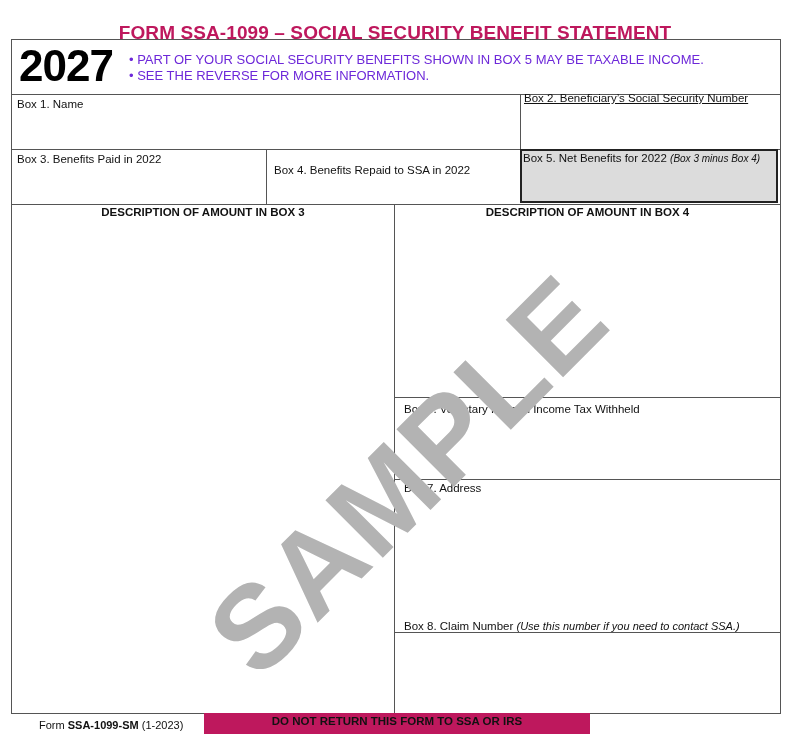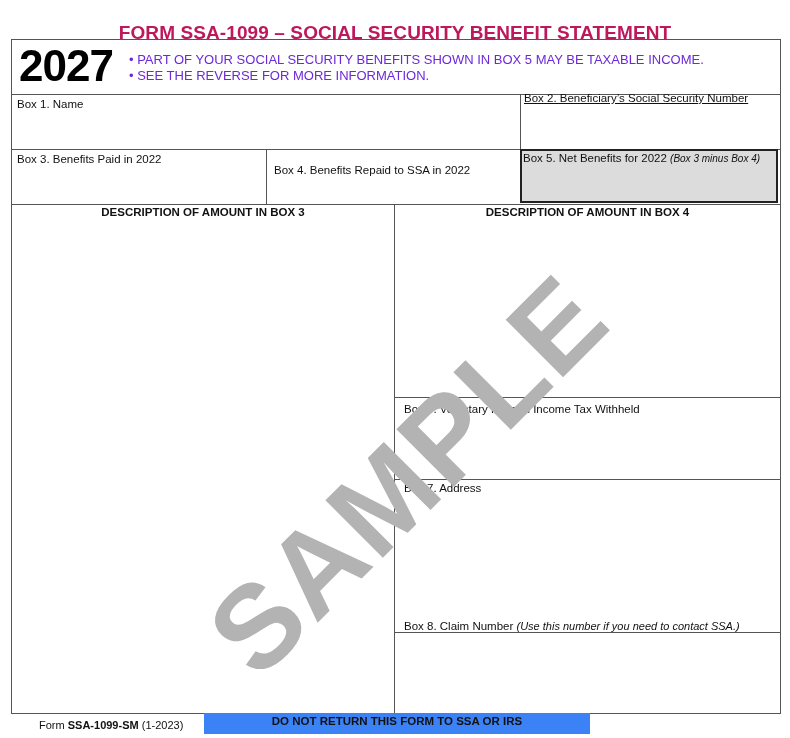--- a/index.html
+++ b/index.html
@@ -12,21 +12,21 @@
     .vline { position: absolute; width: 1px; background: #555; }
     .year { left: 19px; top: 40px; font-size: 44px; font-weight: bold; color: #000; letter-spacing: -1px; line-height: 52px; }
     .notice { left: 129px; font-size: 13px; color: #6d28d9; }
     .label { font-size: 11.5px; color: #111; white-space: nowrap; }
     .label .note { font-style: italic; font-size: 10px; text-align: center; }
     .label .note8 { font-style: italic; font-size: 11px; }
     .colhead { font-size: 11.5px; font-weight: bold; text-align: center; color: #111; }
     .box5 { left: 520px; top: 149px; width: 258px; height: 54px; background: #dcdcdc;
             border: 2px solid #222; box-sizing: border-box; }
     .footer-left { left: 11px; top: 719px; font-size: 11px; color: #111; margin-left: 28px; }
-    .footer-banner { left: 204px; top: 713px; width: 386px; height: 21px; background: #3b82f6;
+    .footer-banner { left: 204px; top: 713px; width: 386px; height: 21px; background: #be185d;
                      font-size: 11.5px; font-weight: bold; text-align: center; line-height: 16px; color: #111; }
     .watermark { left: 180px; top: 380px; font-size: 118px; font-weight: bold; color: #b3b3b3;
                  transform-origin: 0 0; transform: rotate(-45deg) translate(-158px, 160px);
                  letter-spacing: 2px; white-space: nowrap; }
   </style>
 </head>
 <body>
 
 <div class="abs title">FORM SSA-1099 – SOCIAL SECURITY BENEFIT STATEMENT</div>
 

